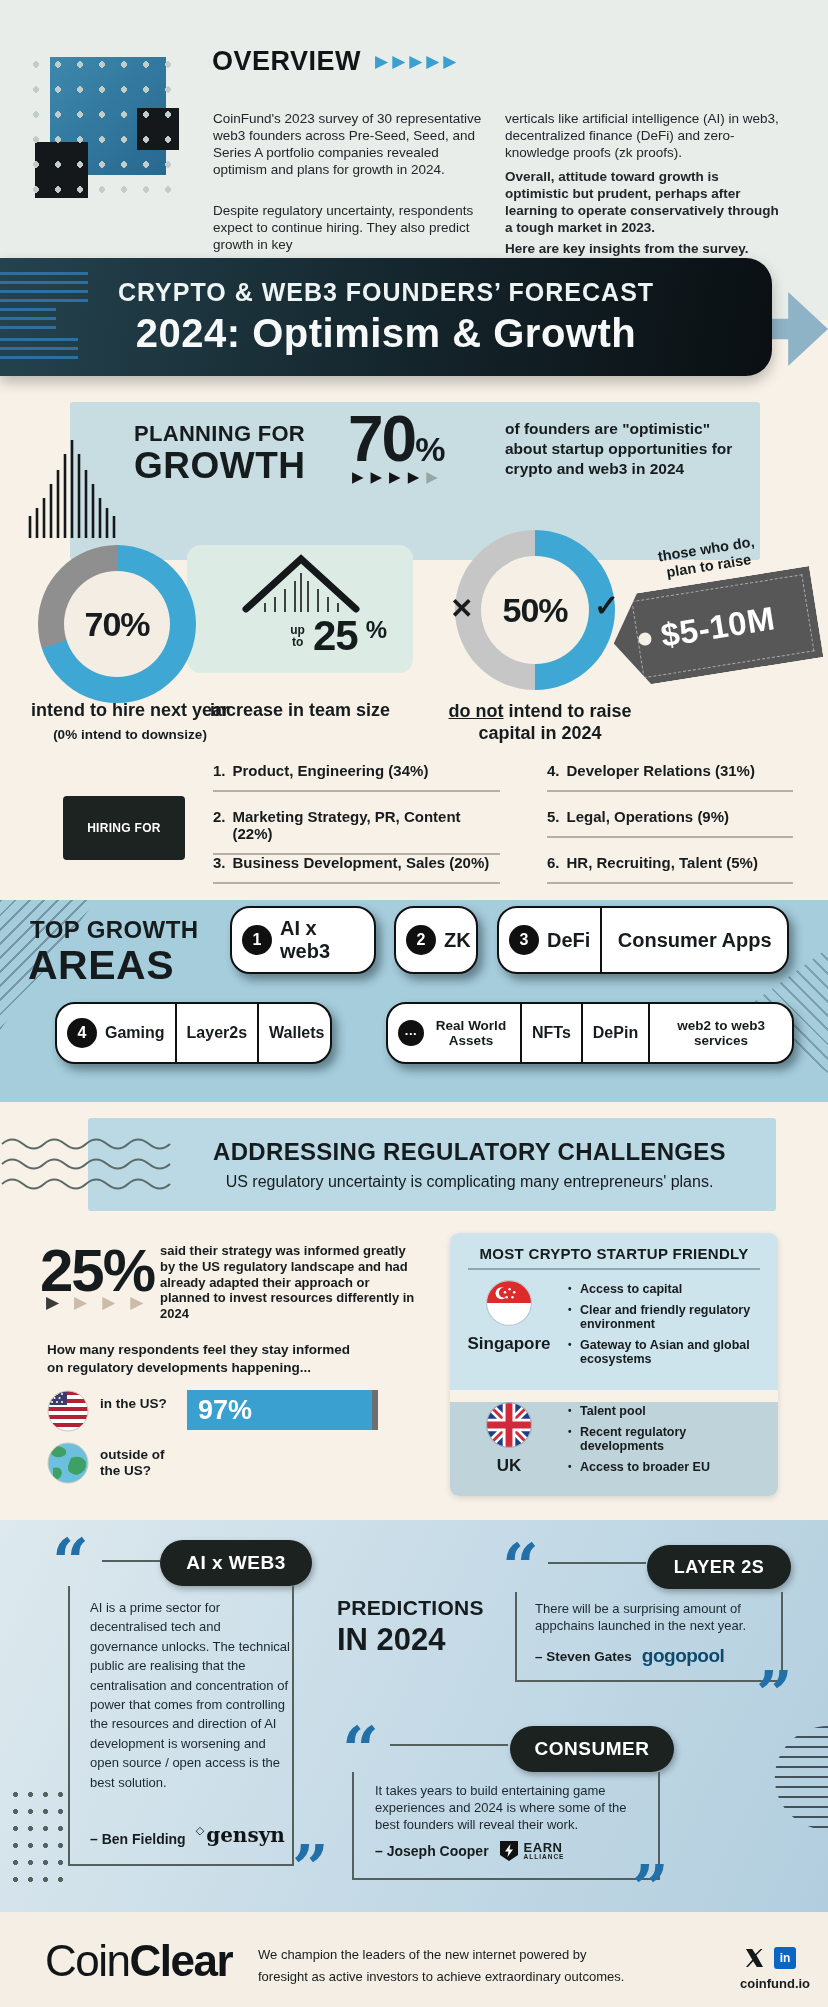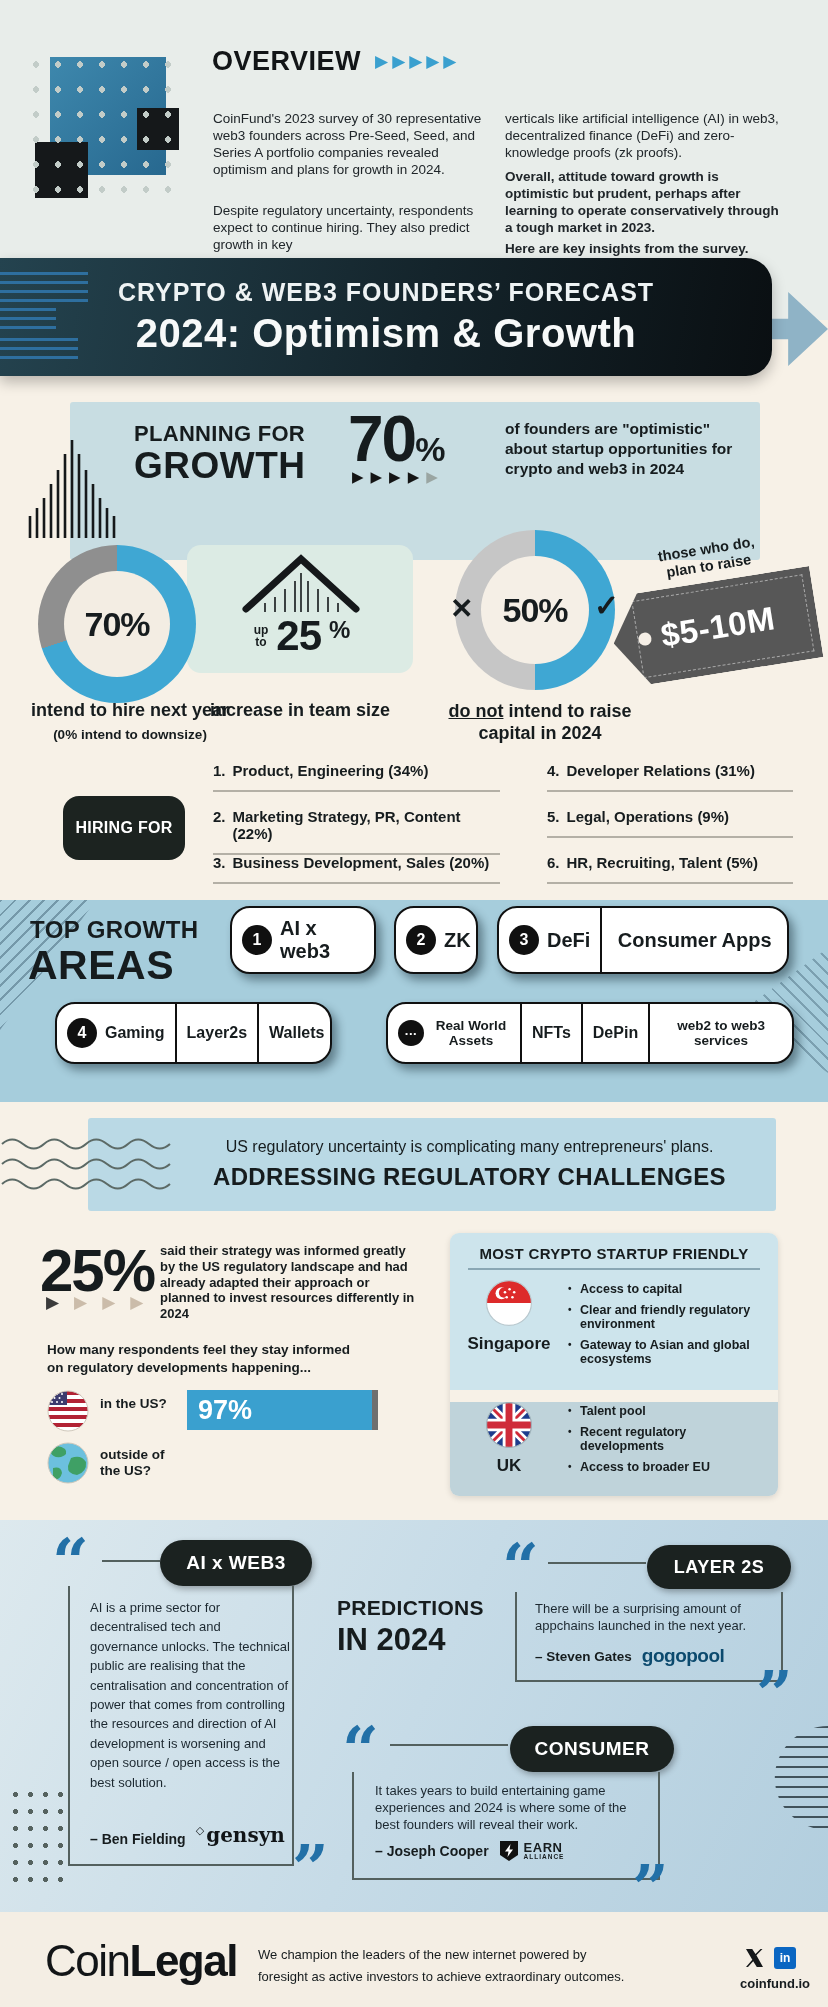--- a/index.html
+++ b/index.html
@@ -48,21 +48,21 @@
   #plan-stat { left:348px; top:402px; font-size:64px; font-weight:800; letter-spacing:-2px; }
   #plan-stat .pct { font-size:34px; letter-spacing:0; }
   #plan-arrows { left:352px; top:468px; display:flex; gap:7px; font-size:15px; }
   #plan-arrows span { color:#141414; }
   #plan-arrows span:last-child { color:#9aa5a2; }
   #plan-desc { left:505px; top:419px; width:235px; font-size:15.5px; line-height:20px; font-weight:600; }
 
   
   #mint-box { left:187px; top:545px; width:226px; height:128px; background:#dcebe4; border-radius:14px; }
   #team-icon { left:240px; top:551px; }
-  #team-stat { left:217px; top:612px; width:170px; display:flex; align-items:center; justify-content:center; gap:8px; }
+  #team-stat { left:217px; top:612px; width:170px; display:flex; align-items:center; justify-content:flex-end; gap:8px; }
   .upto { font-size:12px; font-weight:700; line-height:12px; text-align:center; }
   #team-stat .big { font-size:42px; font-weight:800; letter-spacing:-1px; }
   #team-stat .pct { font-size:24px; font-weight:800; align-self:flex-start; margin-top:4px; }
   #team-cap { left:200px; top:700px; width:200px; text-align:center; font-size:18px; line-height:21px; font-weight:700; }
   .donut { border-radius:50%; position:absolute; }
   .donut-in { position:absolute; inset:26px; border-radius:50%; background:#f3ede3; display:flex; align-items:center; justify-content:center; font-size:34px; font-weight:800; letter-spacing:-1px; }
   #donut1 { left:38px; top:545px; width:158px; height:158px; z-index:2; }
   #donut2 { left:455px; top:530px; width:160px; height:160px; }
   #donut2 .donut-in { background:#f5efe6; }
   #d1-cap1 { left:15px; top:700px; width:230px; text-align:center; font-size:18px; font-weight:700; }
@@ -74,22 +74,22 @@
   #tag-wrap { left:612px; top:540px; width:212px; height:168px; transform:rotate(-9deg); z-index:2; }
   .tag-note { text-align:center; font-size:14.5px; line-height:17px; font-weight:700; }
   #tag { position:relative; margin-top:7px; width:205px; height:92px; background:#575757;
     clip-path:polygon(0 50%,15% 0,100% 0,100% 100%,15% 100%);
     display:flex; align-items:center; }
   #tag .dash { position:absolute; left:24px; right:8px; top:7px; bottom:7px; border:1.6px dashed #a9a9a9; }
   #tag .hole { position:absolute; left:25px; top:50%; margin-top:-6.5px; width:13px; height:13px; border-radius:50%; background:#f5efe6; }
   #tag .amount { padding-left:48px; color:#fff; font-size:33px; font-weight:800; letter-spacing:.5px; }
 
   
-  #hiring-badge { left:63px; top:796px; width:122px; height:64px; border-radius:16px; background:#1c2320;
-    color:#fff; font-size:16px; font-weight:800; display:flex; align-items:center; justify-content:center; letter-spacing:.3px; }
+  #hiring-badge { left:63px; top:796px; width:122px; height:64px; border-radius:4px; background:#1c2320;
+    color:#fff; font-size:12px; font-weight:800; display:flex; align-items:center; justify-content:center; letter-spacing:.3px; }
   .hitem { position:absolute; display:flex; gap:7px; font-size:15px; font-weight:600; padding-bottom:11px; border-bottom:2px solid #b4b0a6; }
   .hitem .n { font-weight:800; }
   .hc1 { left:213px; width:287px; } .hc2 { left:547px; width:246px; }
   .hr1 { top:762px; } .hr2 { top:808px; } .hr3 { top:854px; }
 
   
   #sec-growth { left:0; top:900px; width:828px; height:202px; background:#a6cddc; }
   #gd1 { left:0; top:900px; width:96px; height:130px; clip-path:polygon(0 0,100% 0,0 100%);
     background:repeating-linear-gradient(135deg, rgba(25,55,75,.35) 0 2px, transparent 2px 10px); }
   #gd2 { left:742px; top:948px; width:86px; height:125px; clip-path:polygon(100% 0,100% 100%,0 50%);
@@ -386,22 +386,22 @@
       </div>
     <div class="seg bdr">
         <span class="plabel sm">DePin</span>
       </div>
     <div class="seg" style="flex:1">
         <span class="plabel xs" style="width:96px">web2 to web3 services</span>
       </div>
   </div>
 
   <div class="abs" id="reg-box">
+    <div id="reg-title">ADDRESSING REGULATORY CHALLENGES</div>
     <div id="reg-sub">US regulatory uncertainty is complicating many entrepreneurs' plans.</div>
-    <div id="reg-title">ADDRESSING REGULATORY CHALLENGES</div>
   </div>
   <svg class="abs" id="waves" width="172" height="60">
     <g fill="none" stroke="#5c6a66" stroke-width="2">
       <path d="M2,8 q10,-9 21,0 t21,0 t21,0 t21,0 t21,0 t21,0 t21,0 t21,0"></path>
       <path d="M2,28 q10,-9 21,0 t21,0 t21,0 t21,0 t21,0 t21,0 t21,0 t21,0"></path>
       <path d="M2,48 q10,-9 21,0 t21,0 t21,0 t21,0 t21,0 t21,0 t21,0 t21,0"></path>
     </g>
   </svg>
   <div class="abs" id="reg-stat">25%</div>
   <div class="abs" id="reg-arrows">
@@ -568,21 +568,21 @@
       </svg>
       <span class="earn-txt">
           <span class="e1">EARN</span>
           <span class="e2">ALLIANCE</span>
         </span>
     </span>
   </div>
   <div class="abs q-close" id="q3-close">”</div>
 
   <div class="abs" id="footer"></div>
-  <div class="abs" id="f-brand"><span class="w1">Coin</span><span class="w2">Legal</span></div>
+  <div class="abs" id="f-brand"><span class="w1">Coin</span><span class="w2">Clear</span></div>
   <div class="abs" id="f-tag">We champion the leaders of the new internet powered by foresight as active investors to achieve extraordinary outcomes.</div>
   <svg class="abs" id="f-x" width="20" height="20" viewBox="0 0 20 20">
     <path d="M2,1 L8.2,1 L11.5,6 L16.5,1 L18.5,1 L12.4,7.3 L19,19 L12.8,19 L9.2,13.2 L4,19 L2,19 L8.3,11.8 Z" fill="#15181a"></path>
   </svg>
   <div class="abs" id="f-in">in</div>
   <div class="abs" id="f-site">coinfund.io</div>
 
 </div>
 
 </body></html>

